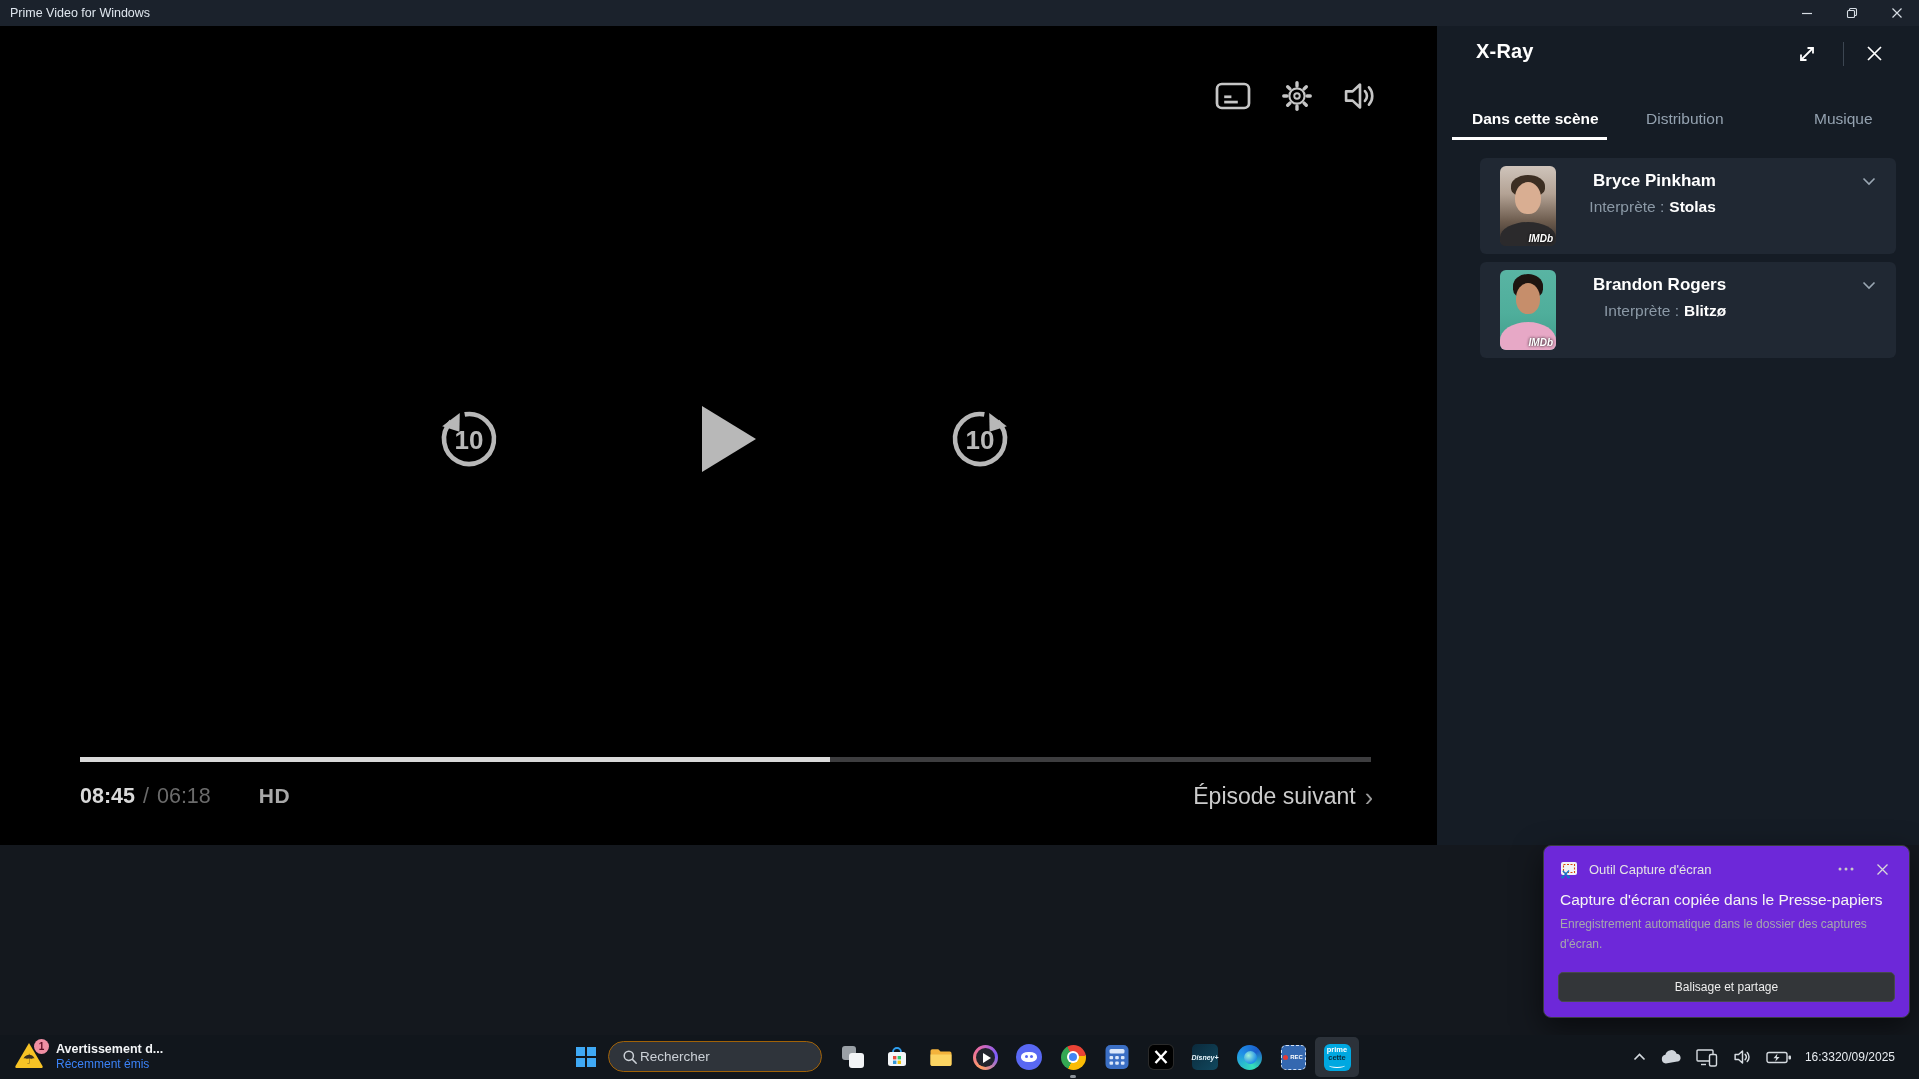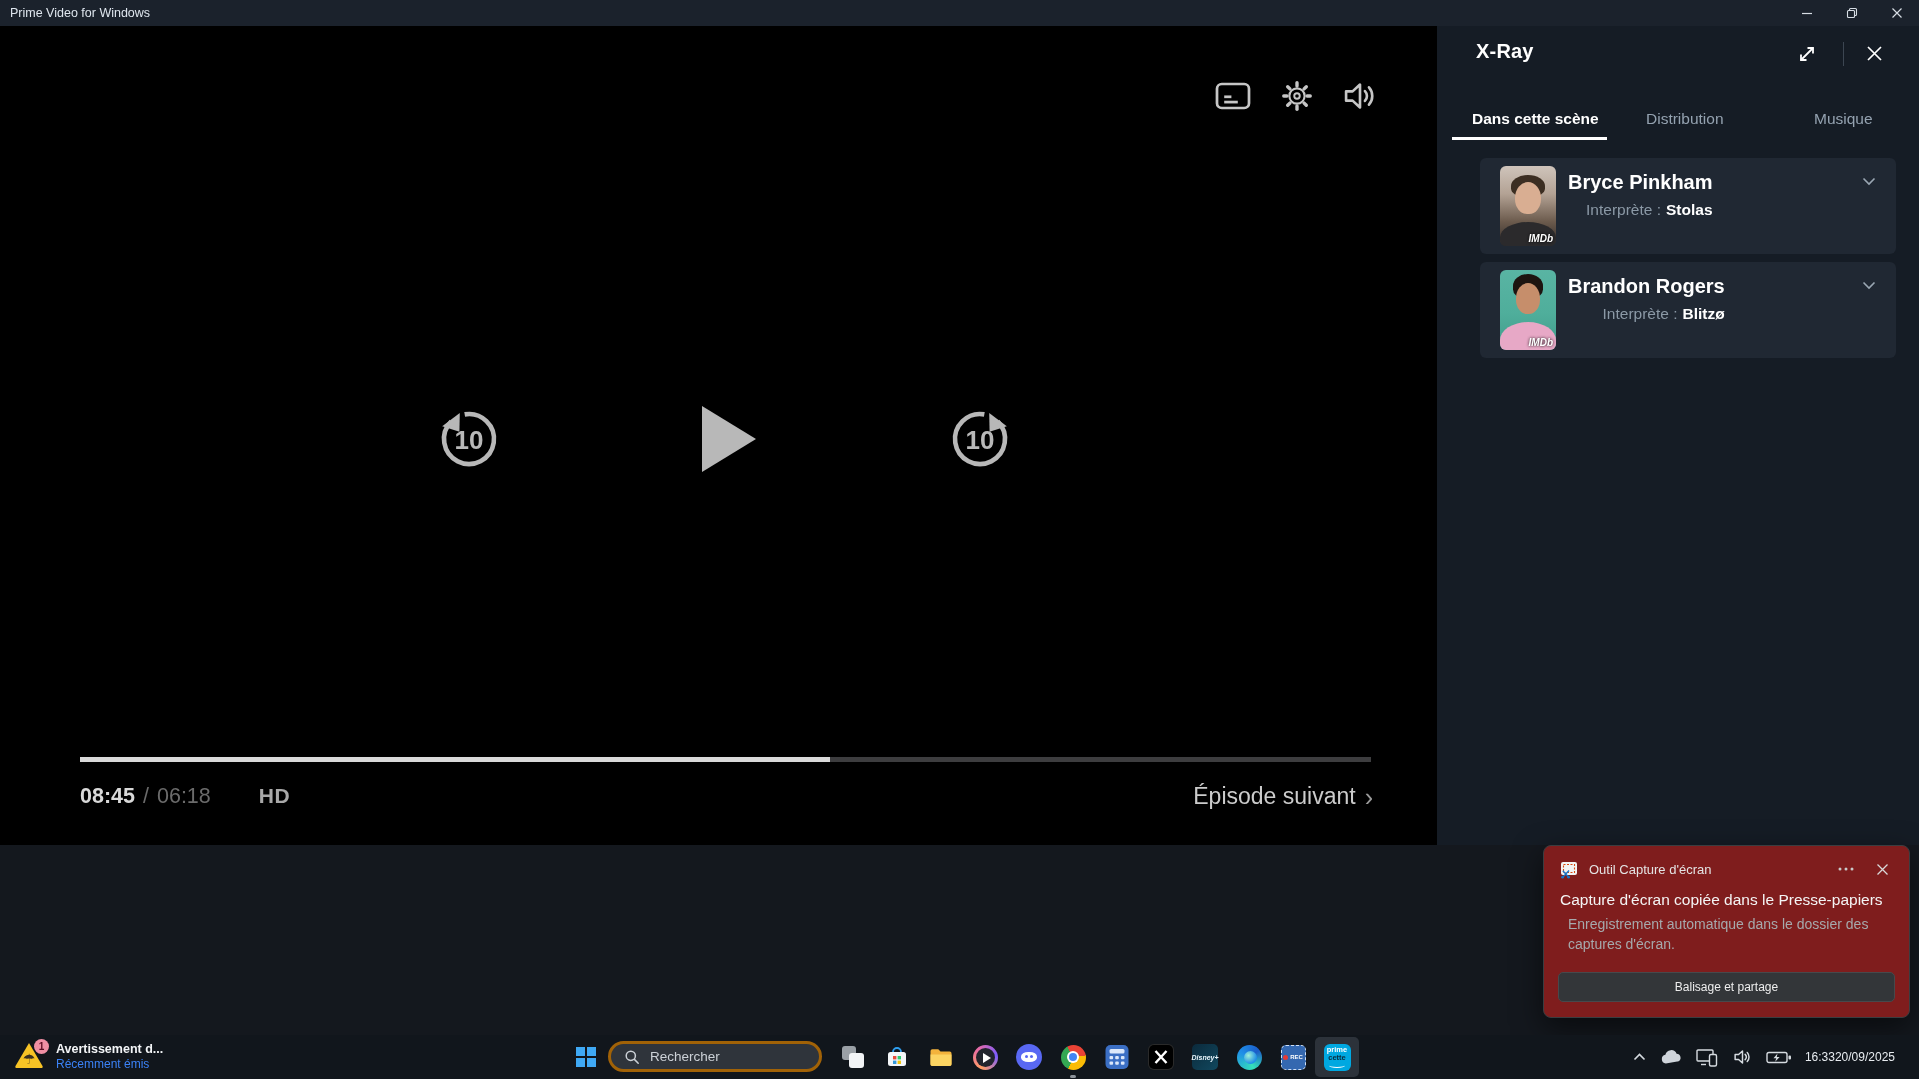--- a/index.html
+++ b/index.html
@@ -53,59 +53,59 @@
   .photo .hair, .photo .face, .photo .torso { position:absolute; }
   .p1 { background:linear-gradient(180deg,#cfc4bb 0%,#b3a294 35%,#6b5a4c 70%,#2e2a28 100%); }
   .p1 .hair  { left:11px; top:9px;  width:34px; height:22px; background:#3c2e22; border-radius:50% 50% 40% 40%; }
   .p1 .face  { left:15px; top:16px; width:26px; height:32px; background:#d9ae92; border-radius:50% 50% 46% 46%; }
   .p1 .torso { left:0; bottom:0; width:100%; height:24px; background:#2b2a2c; border-radius:55% 55% 0 0/70% 70% 0 0; }
   .p2 { background:linear-gradient(180deg,#59b4a3 0%,#4fae9b 55%,#3f9c8a 100%); }
   .p2 .hair  { left:13px; top:4px;  width:30px; height:24px; background:#1d1410; border-radius:50% 50% 35% 35%; }
   .p2 .face  { left:16px; top:13px; width:24px; height:31px; background:#c68e6b; border-radius:50% 50% 46% 46%; }
   .p2 .torso { left:0; bottom:0; width:100%; height:28px; background:#e7a8c6; border-radius:50% 50% 0 0/65% 65% 0 0; }
   .info { position:absolute; left:88px; top:13px; }
-  .info .name { font-size:20px; font-weight:bold; color:#fff; }
+  .info .name { font-size:17px; font-weight:bold; color:#fff;margin-left:25px; }
   .info .role { margin-top:7px; font-size:15.5px; color:#8b99a6;text-align:right; }
   .info .role .val { color:#fff; font-weight:bold; margin-left:5px; }
   .card .chev { position:absolute; right:14px; top:10px; width:26px; height:26px; background:none; border:none; padding:0; }
 
   
   .desktop { position:absolute; top:845px; left:0; width:1919px; height:190px; background:#14181e; }
 
   
-  .toast { position:absolute; left:1543px; top:845px; width:367px; height:173px; background:#7f1d1d;
+  .toast { position:absolute; left:1543px; top:845px; width:367px; height:173px; background:#6d28d9;
            border:1px solid #3a3d40; border-radius:8px; box-shadow:0 10px 30px rgba(0,0,0,.55); }
   .t-head { position:absolute; left:15px; top:13px; display:flex; gap:10px; align-items:center; }
   .t-app { color:#e4e4e4; font-size:13px; }
   .t-iconbtn { position:absolute; top:11px; width:26px; height:24px; background:none; border:none; padding:0;
                display:flex; align-items:center; justify-content:center; }
   .t-more { right:50px; } .t-close { right:14px; }
   .t-title { position:absolute; left:16px; top:45px; font-size:15.5px; color:#f4f4f4; }
-  .t-body { position:absolute; left:24px; top:69px; right:18px; font-size:14px; color:#a6a9ac; line-height:19.5px; }
+  .t-body { position:absolute; left:16px; top:69px; right:18px; font-size:12px; color:#a6a9ac; line-height:19.5px; }
   .t-btn { position:absolute; left:14px; right:14px; top:126px; height:30px; background:#333639;
            border:1px solid #47494c; border-radius:5px; color:#ededed; font-size:12px;
            display:flex; align-items:center; justify-content:center; font-family:Liberation Sans, sans-serif; }
 
   
   .taskbar { position:absolute; top:1035px; left:0; width:1919px; height:44px; background:#11161c; }
   .tb-alert { position:absolute; left:13px; top:5px; display:flex; gap:9px; align-items:center;
               background:none; border:none; padding:0; text-align:left; }
   .warnwrap { position:relative; width:34px; height:33px; }
   .warnwrap .badge { position:absolute; top:-1px; right:-2px; width:15px; height:15px; border-radius:50%;
                      background:#ef8fa4; color:#5c0f24; font-size:10px; font-weight:bold;
                      display:flex; align-items:center; justify-content:center; }
   .tb-alert .l1 { color:#f3f5f7; font-size:12.5px; font-weight:bold; line-height:15px; }
   .tb-alert .l2 { color:#3b82f6; font-size:12px; line-height:15px; }
   .tb-start { position:absolute; left:566px; top:2px; width:40px; height:40px; background:none; border:none;
               display:flex; align-items:center; justify-content:center; }
   .winlogo { display:grid; grid-template-columns:9px 9px; grid-template-rows:9px 9px; gap:1.6px; }
   .winlogo div { background:#3fa9f5; }
   .tb-search { position:absolute; left:608px; top:6px; width:214px; height:31px; border-radius:16px;
-               background:#2f343b; border:3px solid #a16207; display:flex; align-items:center;
-               padding-left:13px; gap:10px; }
+               background:#2f343b; border:1px solid #a16207; display:flex; align-items:center;
+               padding-left:13px; gap:2px; }
   .tb-search span { color:#ccd1d7; font-size:13.5px; }
   .tb-apps { position:absolute; left:831px; top:2px; display:flex; }
   .tb-apps button { position:relative; width:44px; height:40px; background:none; border:none; padding:0;
                     display:flex; align-items:center; justify-content:center; }
   .tb-apps button.active { background:#2c323a; border-radius:5px; }
   .run-dot { position:absolute; bottom:-1px; left:50%; transform:translateX(-50%); width:6px; height:3px;
              border-radius:2px; background:#8d939a; }
   
   .ic { width:26px; height:26px; position:relative; }
   .ic-taskview .back { position:absolute; left:2px; top:2px; width:14px; height:14px; background:#9aa0a6; border-radius:3px; }

